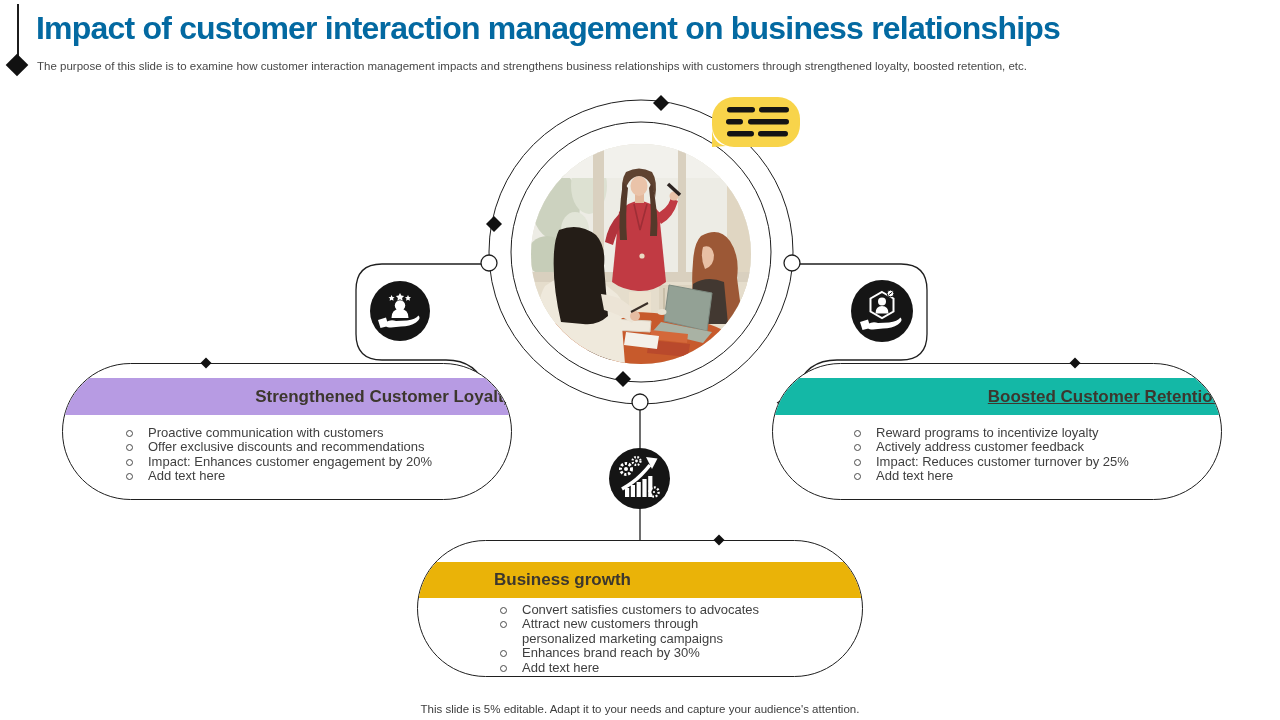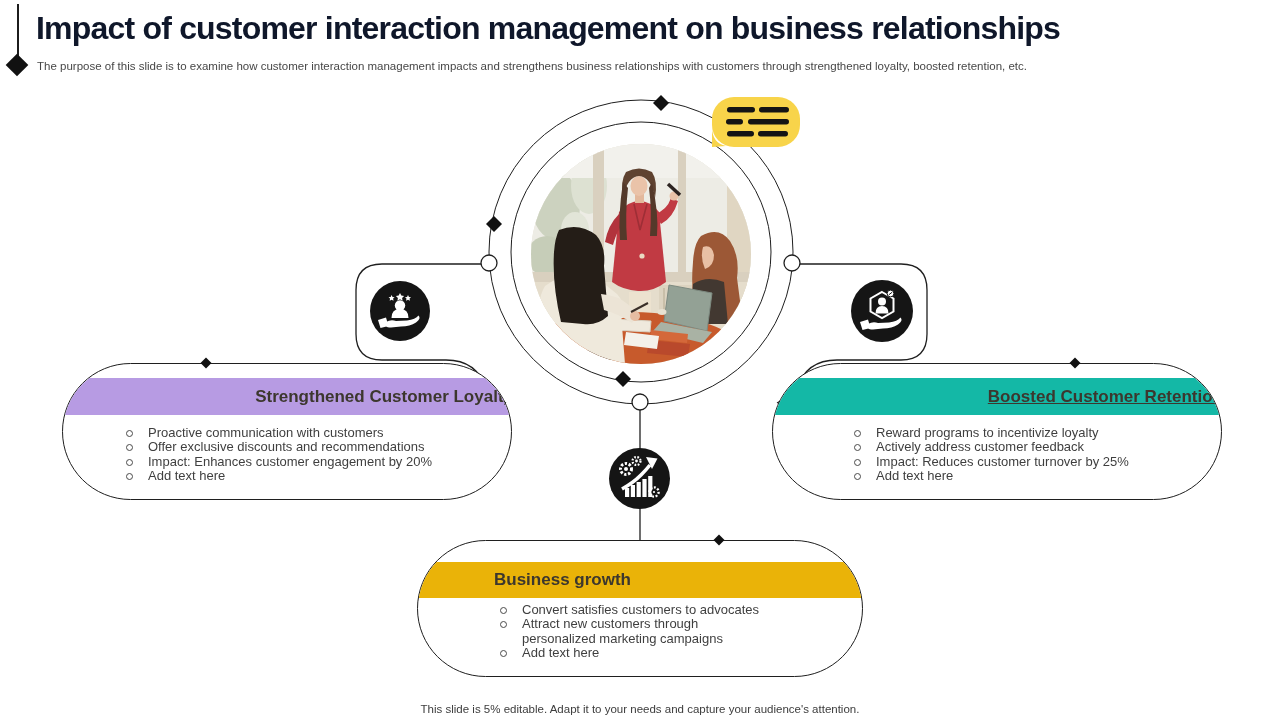--- a/index.html
+++ b/index.html
@@ -4,21 +4,21 @@
 <style>
   html,body{margin:0;padding:0;background:#e9e9e9;}
   .slide{position:relative;width:1280px;height:720px;background:#ffffff;overflow:hidden;
          font-family:"Liberation Sans", sans-serif;color:#3d3d3d;}
 
   
   .accent-line{position:absolute;left:17px;top:4px;width:2px;height:53px;background:#1c1c1c;}
   .accent-diamond{position:absolute;left:9px;top:57px;width:16px;height:16px;background:#111;
                   transform:rotate(45deg);}
   .title{position:absolute;left:36px;top:10px;width:1210px;margin:0;
-         font-size:32px;font-weight:700;letter-spacing:-0.8px;color:#0f172a;white-space:nowrap;}
+         font-size:32px;font-weight:700;letter-spacing:-0.8px;color:#0369a1;white-space:nowrap;}
   .subtitle{position:absolute;left:37px;top:60px;width:1150px;margin:0;
             font-size:11.5px;color:#474747;}
 
   
   svg.overlay{position:absolute;left:0;top:0;pointer-events:none;}
   .under{z-index:1;} .over{z-index:3;}
 
   
   .photo-wrap{position:absolute;left:531px;top:144px;width:220px;height:220px;z-index:2;}
   .badge{position:absolute;left:712px;top:97px;width:88px;height:50px;z-index:2;
@@ -237,20 +237,21 @@
       <li><span>Impact: Reduces customer turnover by 25%</span></li>
       <li><span>Add text here</span></li>
     </ul>
   </div>
 
   <div class="pill pill-growth">
     <div class="band" id="band-growth" style="background: #eab308;">Business growth</div>
     <ul>
       <li><span>Convert satisfies customers to advocates</span></li>
       <li><span>Attract new customers through personalized marketing campaigns</span></li>
+      <li><span>Enhances brand reach by 30%</span></li>
       <li><span>Add text here</span></li>
     </ul>
   </div>
 
   <svg class="overlay over" width="1280" height="720">
     <g fill="#111111">
       <path d="M206 357.5 l5.5 5.5 l-5.5 5.5 l-5.5 -5.5 Z"></path>
       <path d="M1075 357.5 l5.5 5.5 l-5.5 5.5 l-5.5 -5.5 Z"></path>
       <path d="M719 534.5 l5.5 5.5 l-5.5 5.5 l-5.5 -5.5 Z"></path>
     </g>

